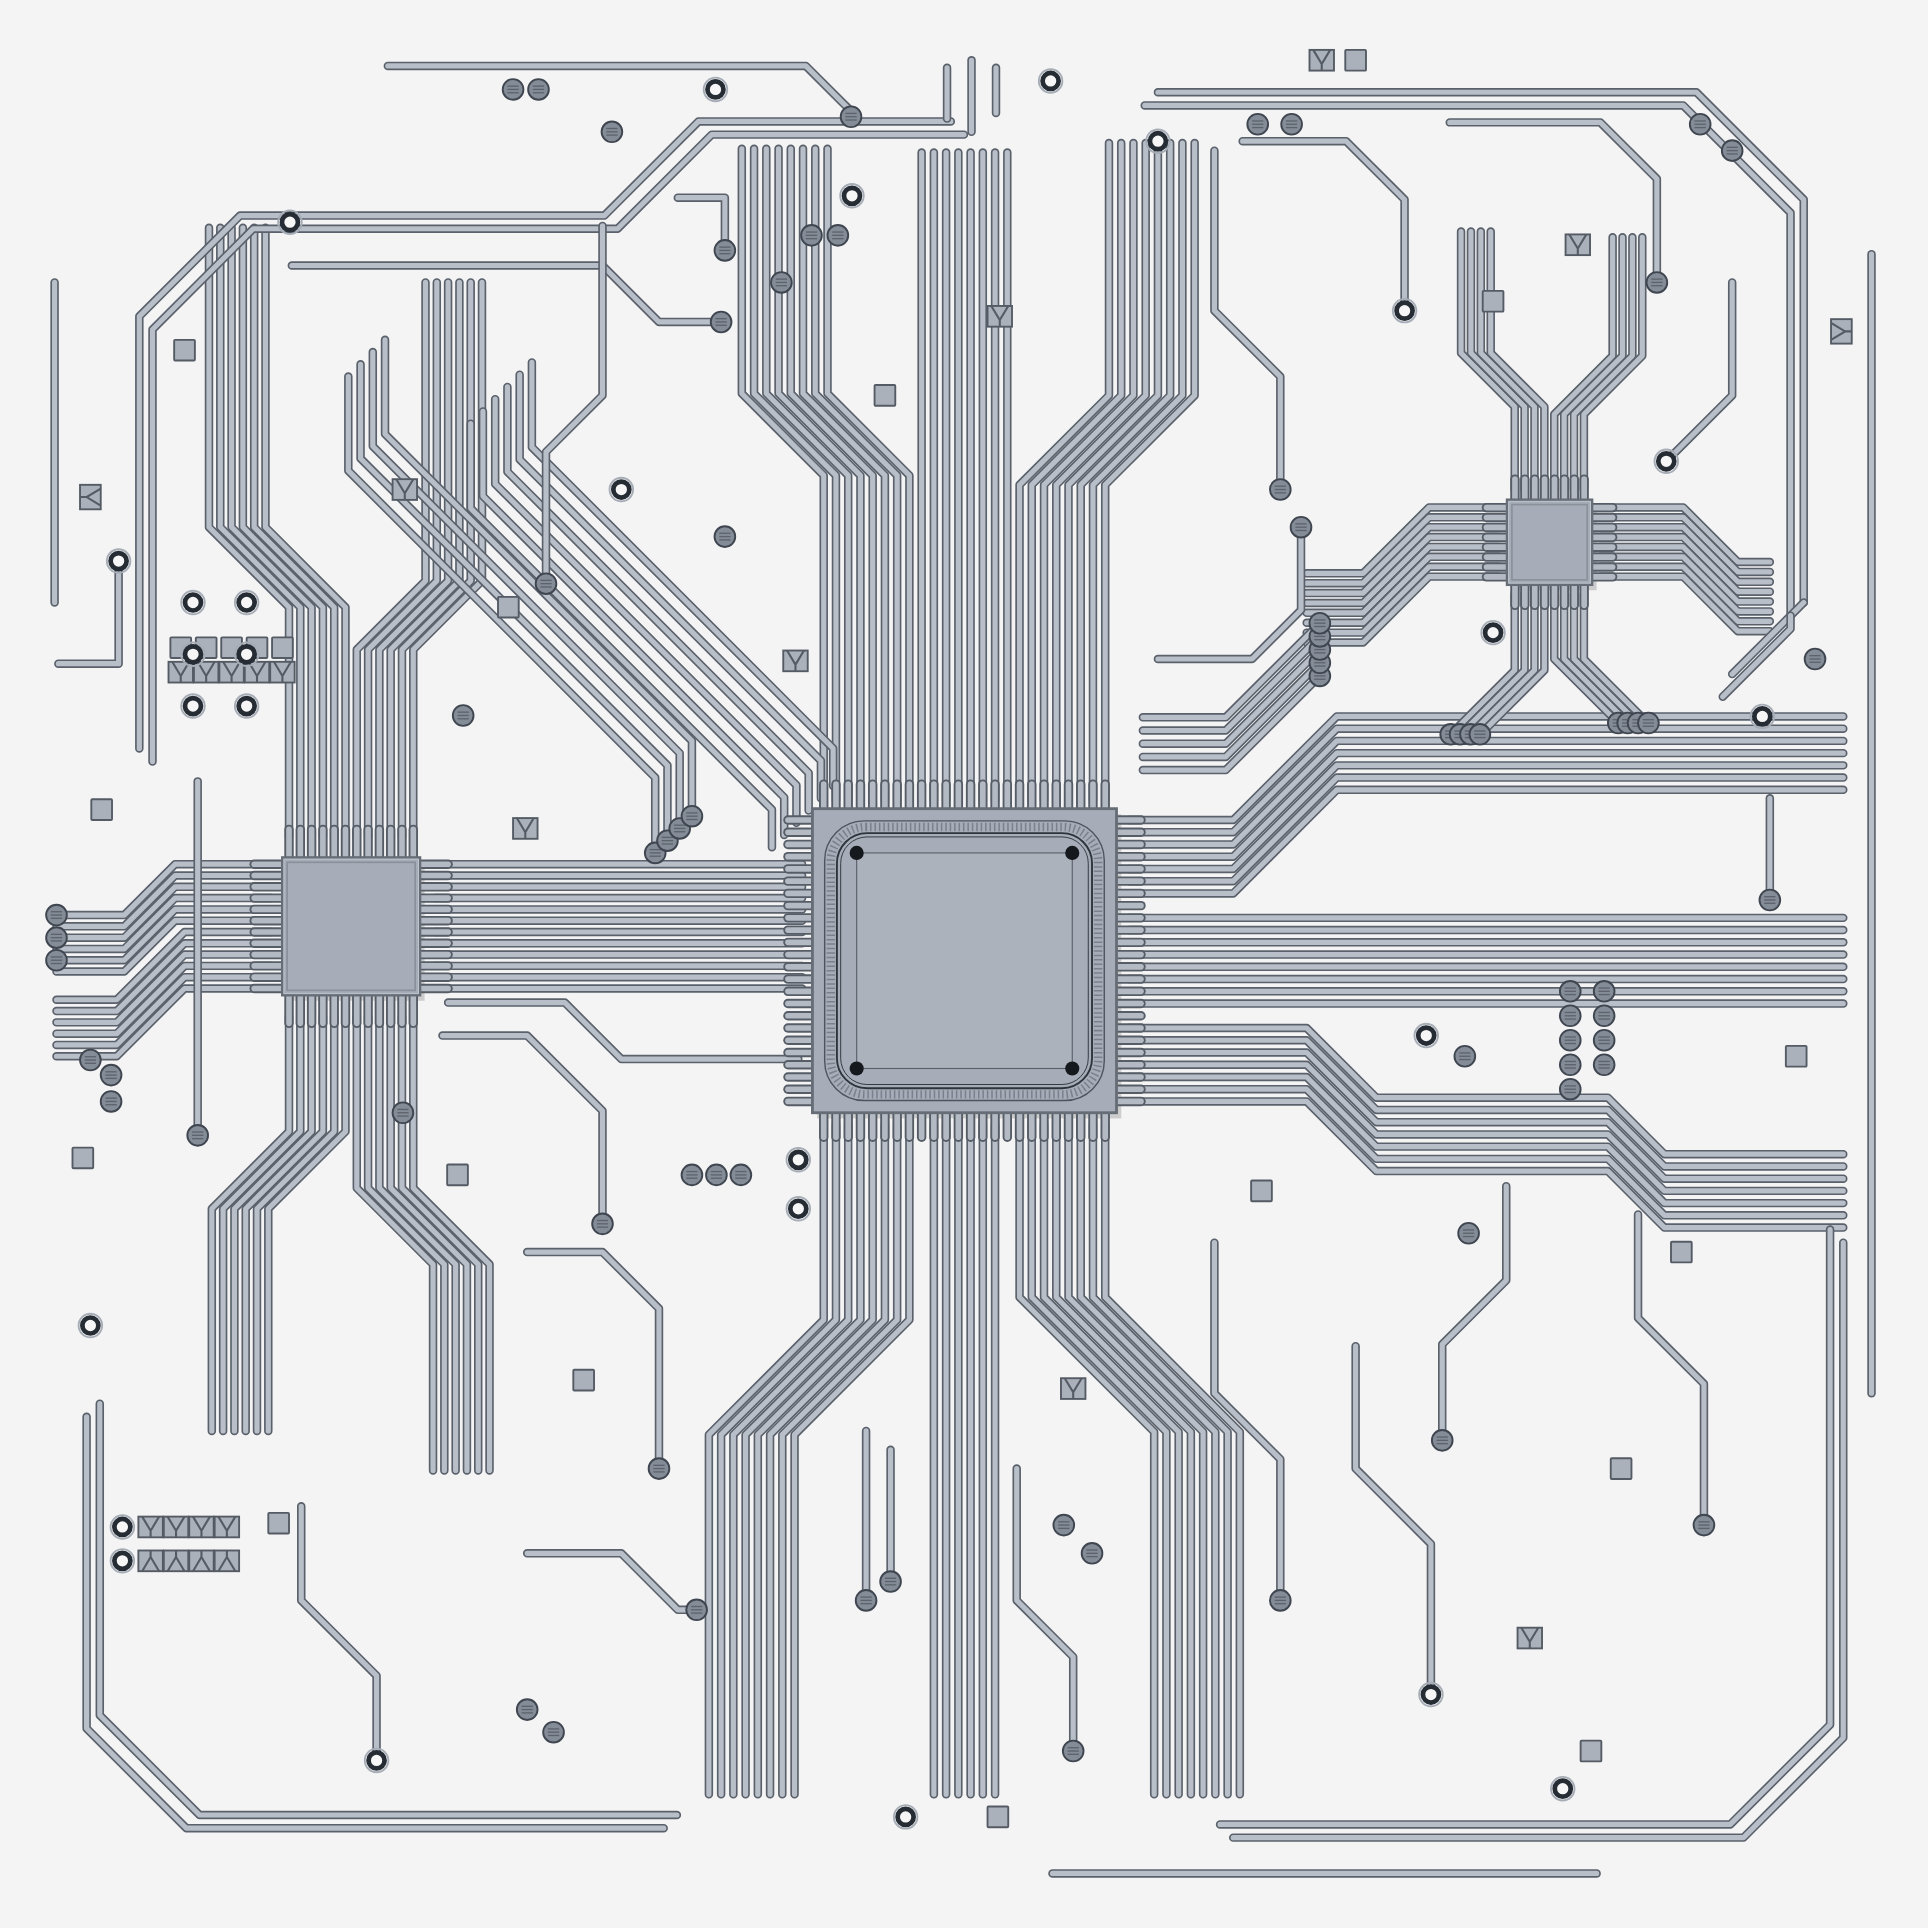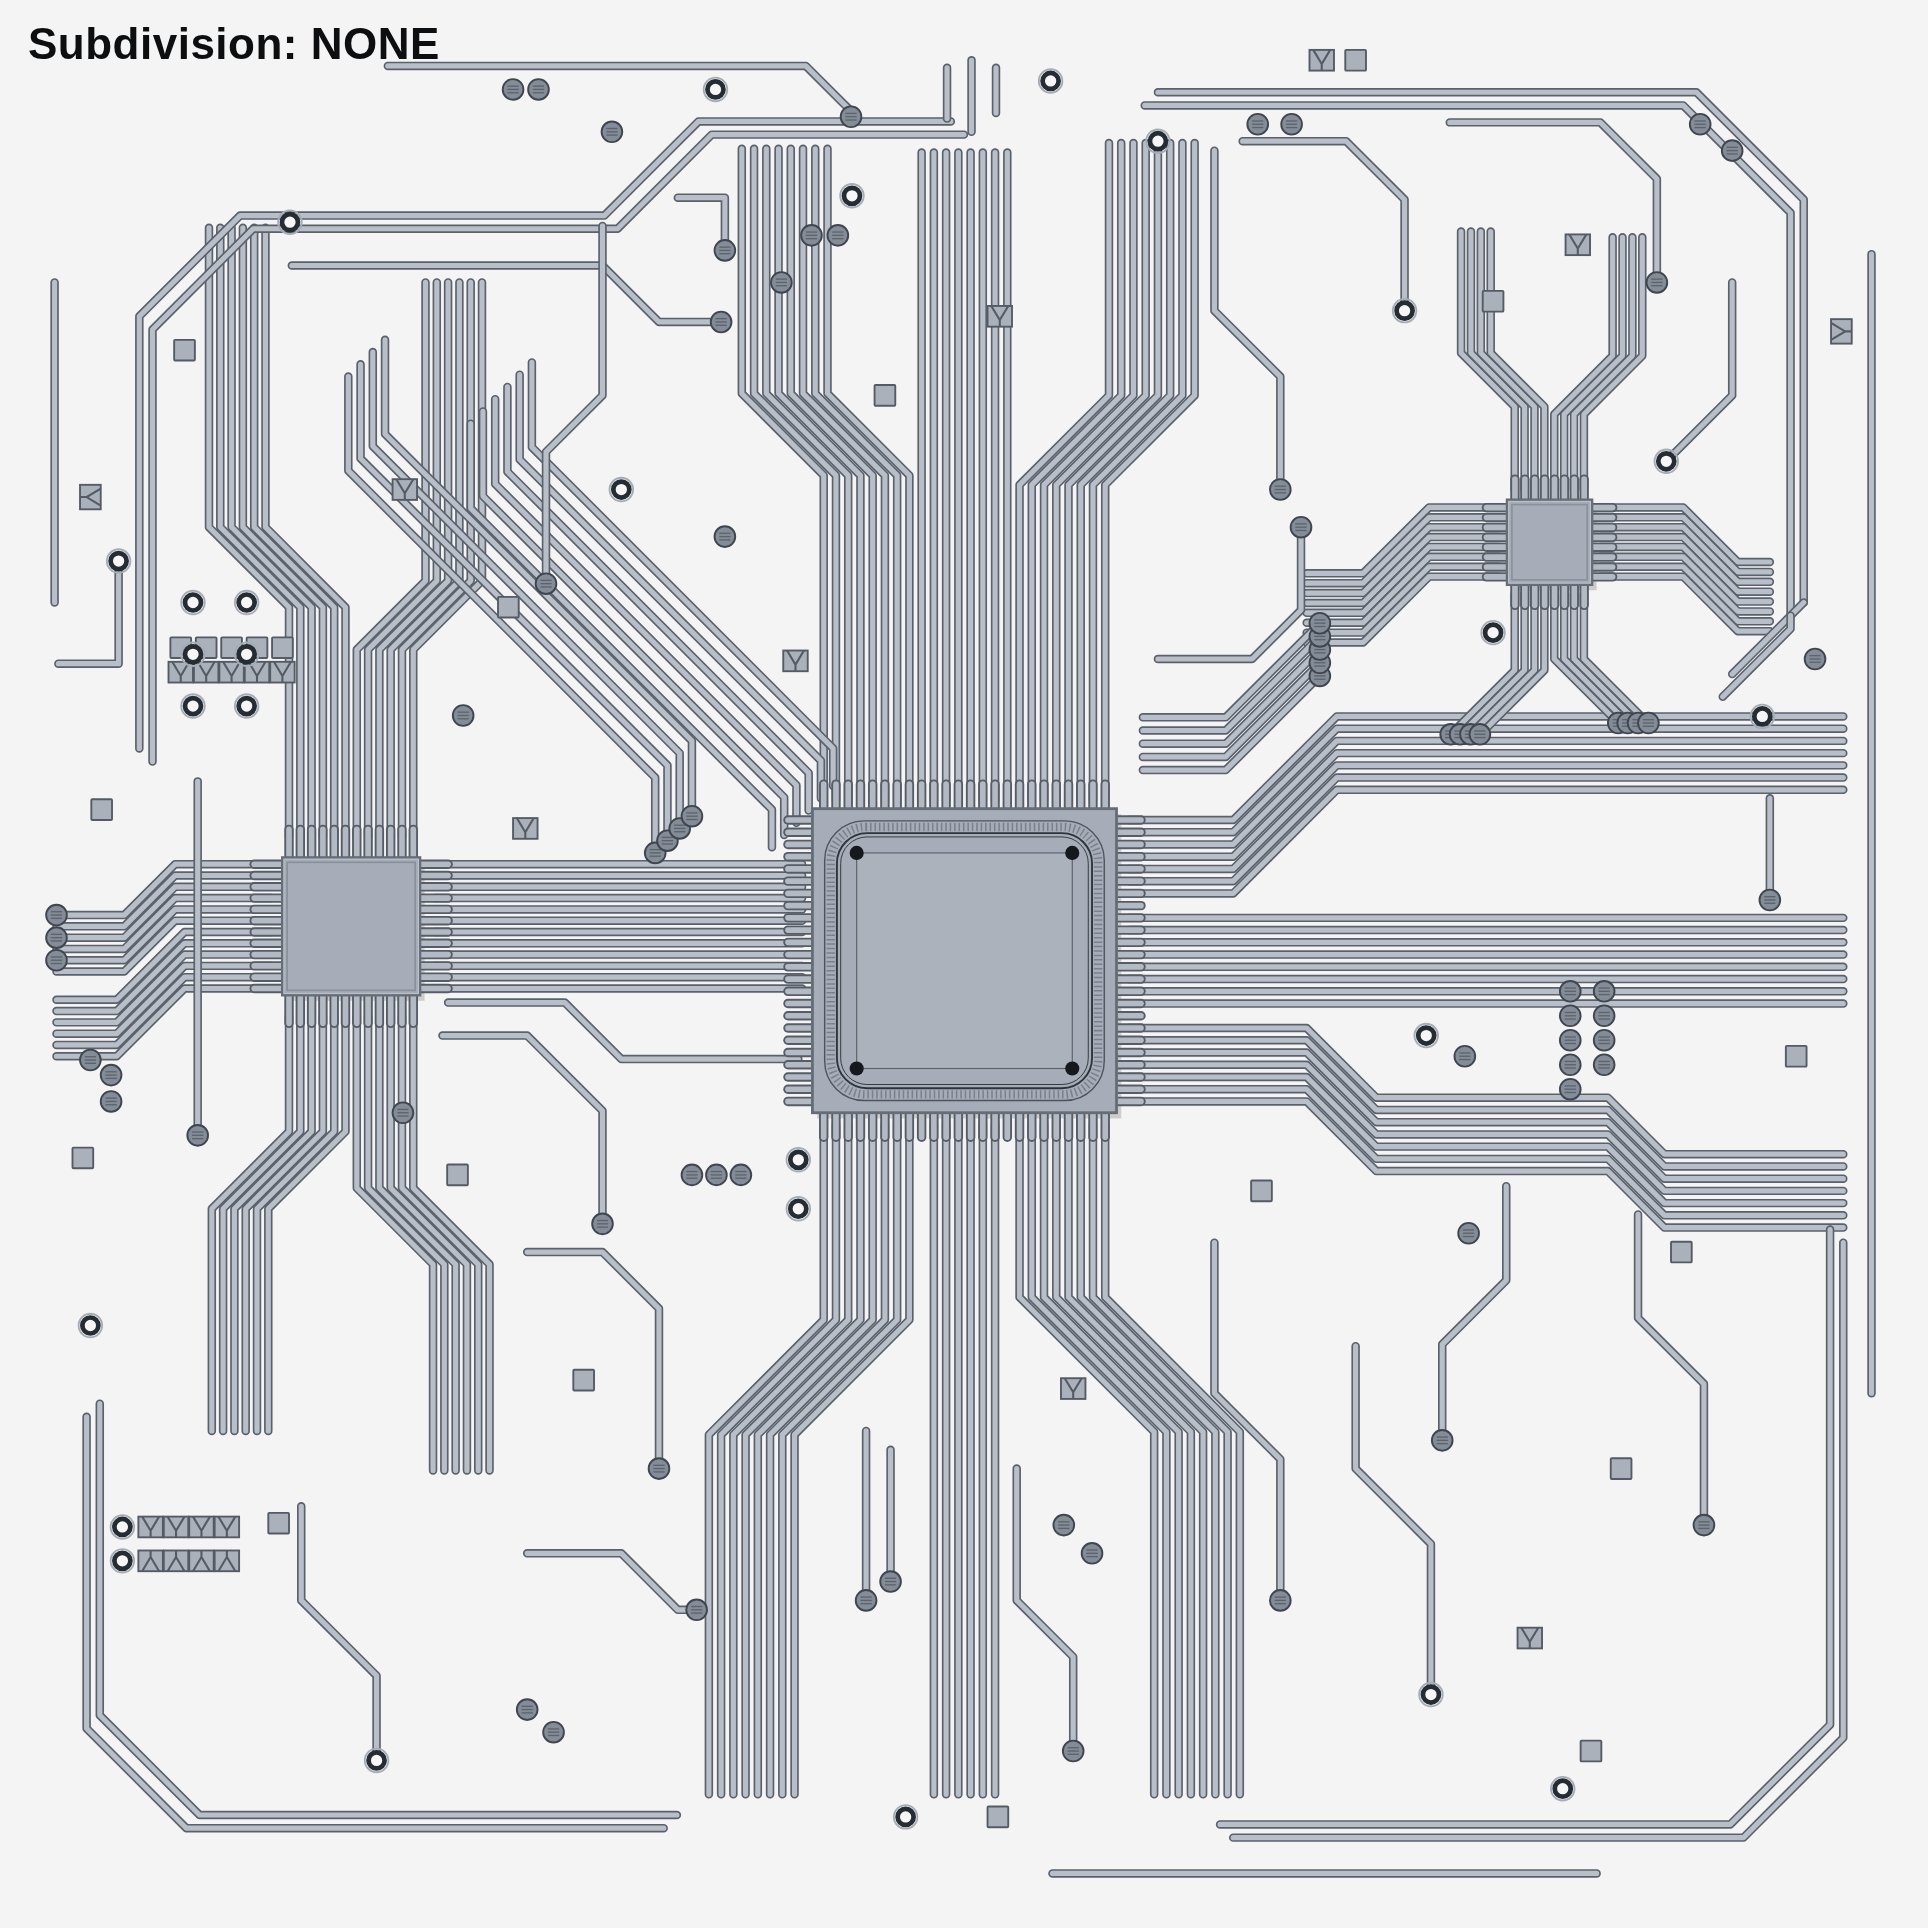--- a/index.html
+++ b/index.html
@@ -1459,15 +1459,14 @@
           <polyline points="1604,612.75 1579,612.75" fill="none" stroke-linejoin="round" stroke-linecap="round" stroke="#565d67" stroke-width="10"></polyline>
           <polyline points="1604,612.75 1579,612.75" fill="none" stroke-linejoin="round" stroke-linecap="round" stroke="#b4bac4" stroke-width="6"></polyline>
           <polyline points="1688,612.75 1713,612.75" fill="none" stroke-linejoin="round" stroke-linecap="round" stroke="#565d67" stroke-width="10"></polyline>
           <polyline points="1688,612.75 1713,612.75" fill="none" stroke-linejoin="round" stroke-linecap="round" stroke="#b4bac4" stroke-width="6"></polyline>
           <rect x="1601" y="531" width="90" height="90" fill="#a6adb8" stroke="#666d76" stroke-width="3"></rect>
           <rect x="1606" y="536" width="80" height="80" fill="none" stroke="#8a919b" stroke-width="1.8"></rect>
           <rect x="1602.5" y="532.5" width="87" height="87" fill="none" stroke="#c3c9d2" stroke-width="1"></rect>
         </g>
       </g>
     </svg>
-  <div id="title">Subdivision: NONE</div>
 </div>
 
 
 </body></html>

